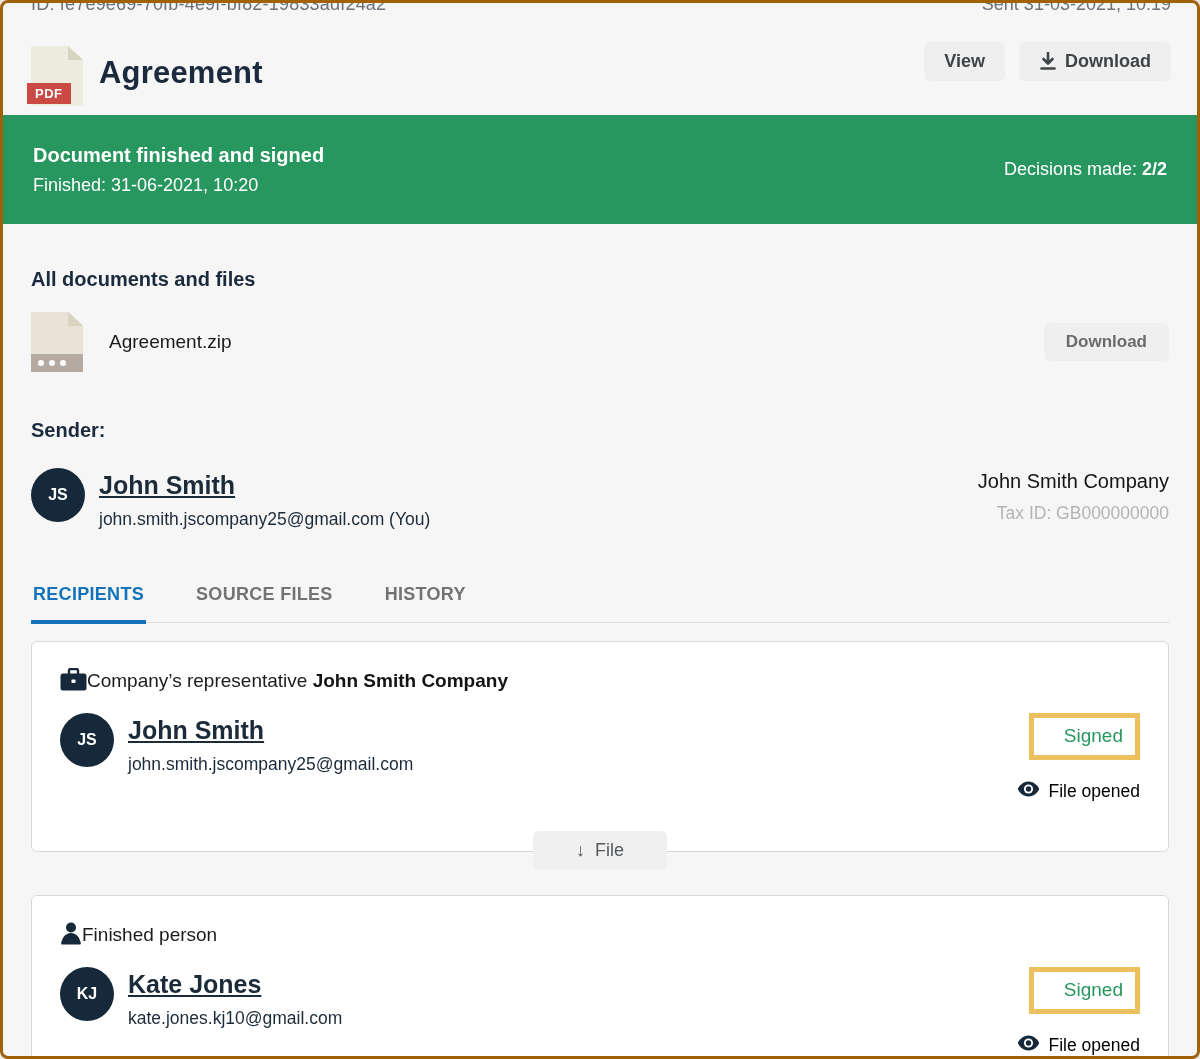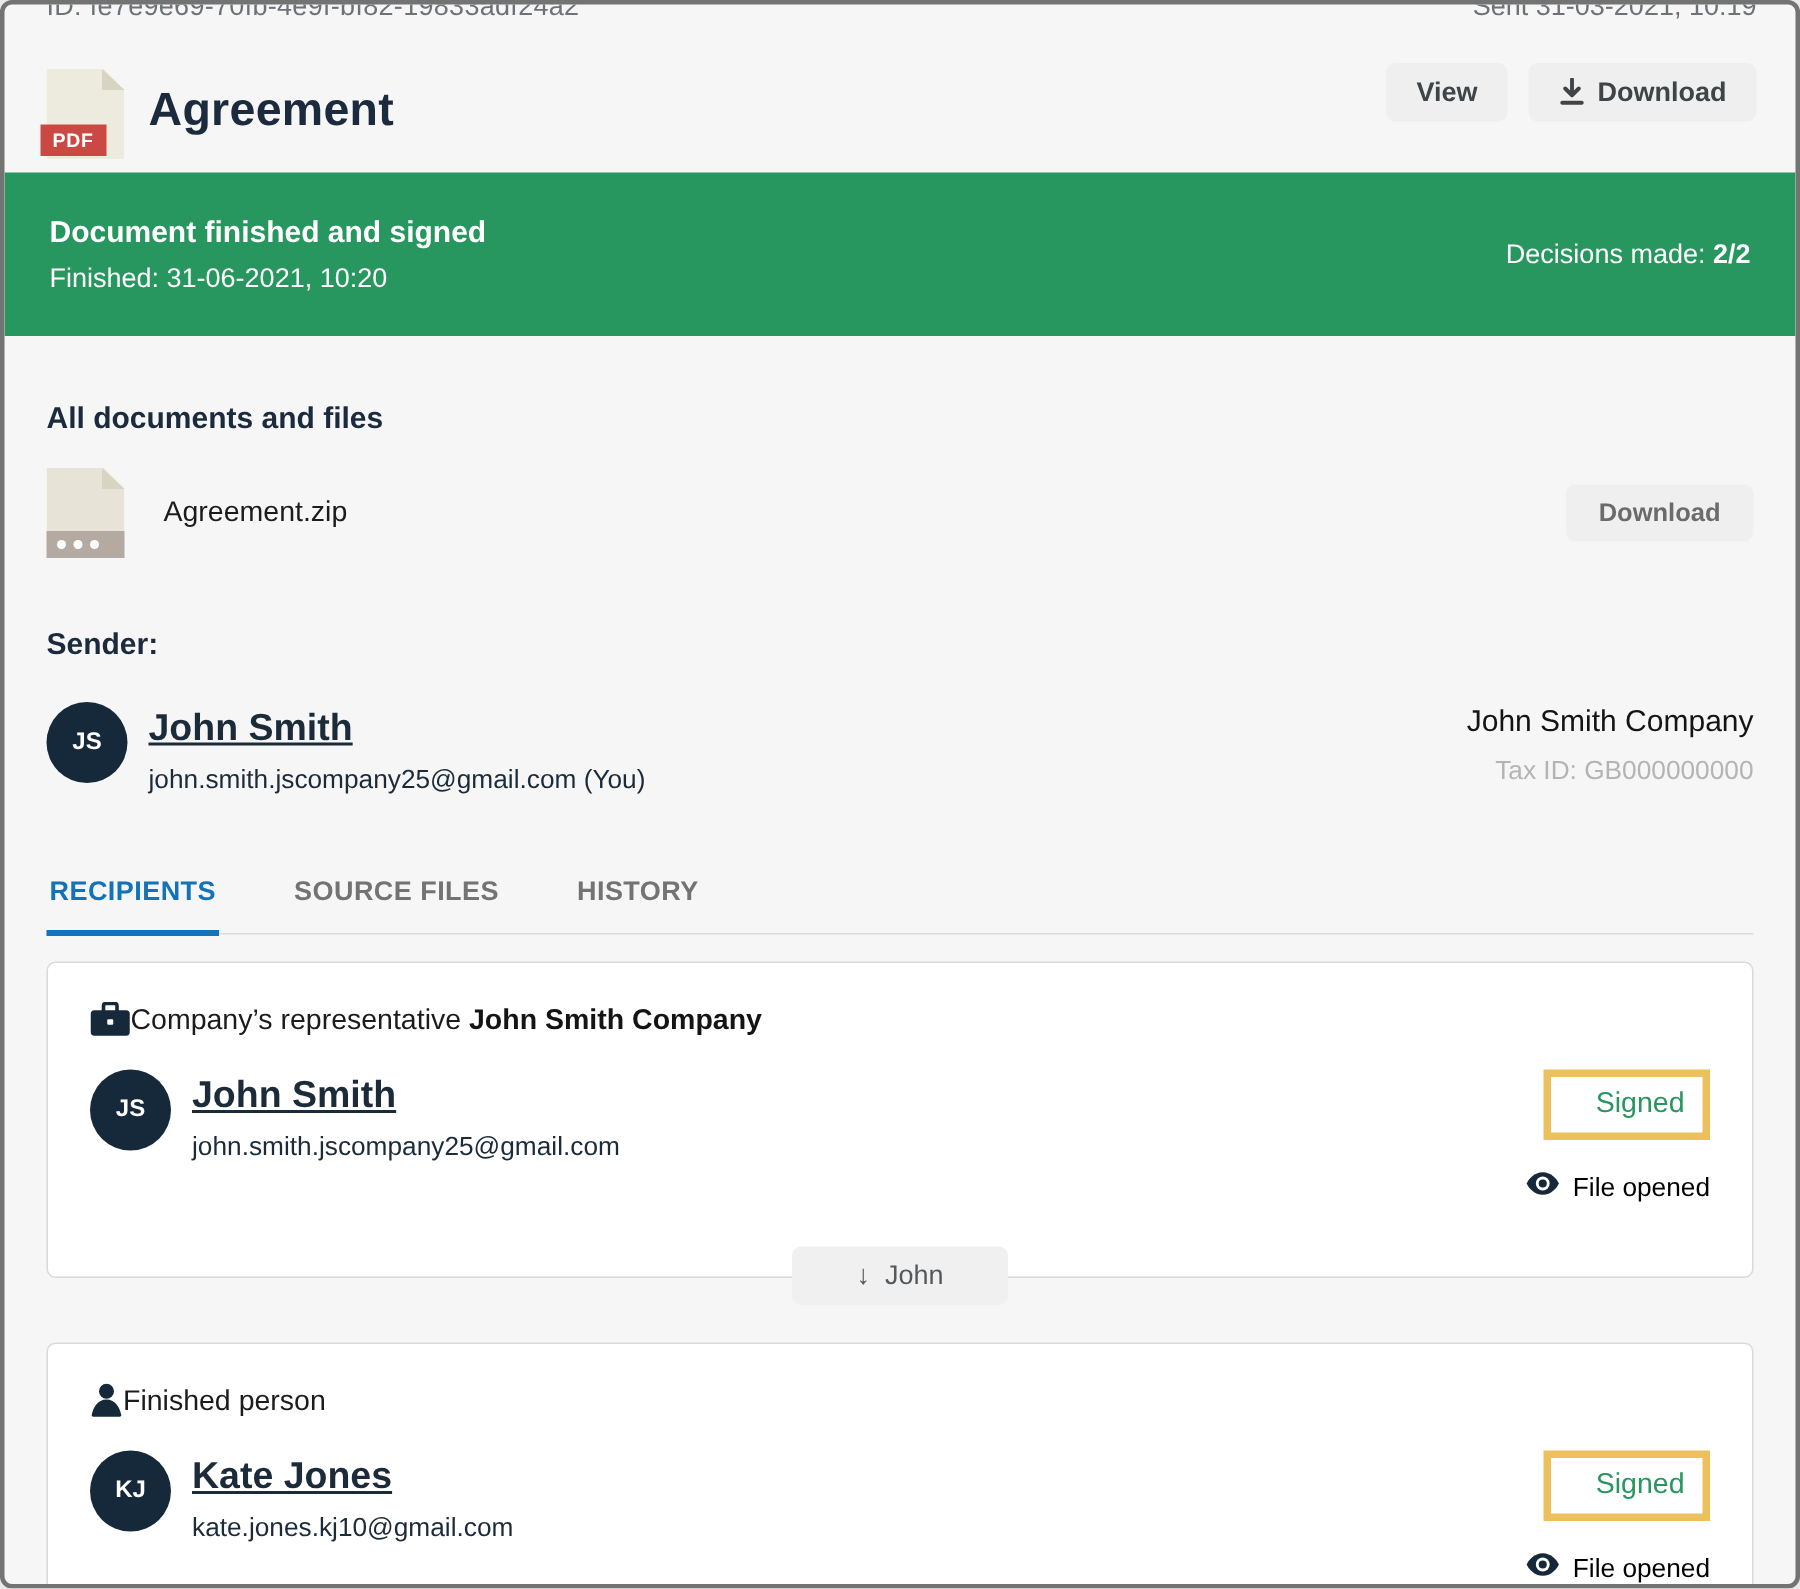--- a/index.html
+++ b/index.html
@@ -2,21 +2,21 @@
 <html><head>
 <meta charset="utf-8">
 <style>
   * { margin: 0; padding: 0; box-sizing: border-box; }
   html, body { background: #e9e9e9; }
   .page {
     position: relative;
     width: 1200px;
     height: 1059px;
     background: #f6f6f7;
-    border: 3px solid #737373;
+    border: 3px solid #a16207;
     border-radius: 8px;
     overflow: hidden;
     font-family: "Liberation Sans", "DejaVu Sans", sans-serif;
     color: #1c2b39;
   }
   
   .header { position: relative; height: 112px; padding: 0 28px; }
   .doc-id {
     position: absolute; top: -9px; left: 28px;
     font-size: 18px; color: #6d7278; letter-spacing: .2px;
@@ -239,21 +239,21 @@
                 <circle cx="11.5" cy="8" r="4.6" fill="#fff"></circle>
                 <circle cx="11.5" cy="8" r="2.7" fill="#16293a"></circle>
               </svg>
             </span>
             <span>File opened</span>
           </div>
         </div>
       </div>
       <button class="show-btn">
         <span>↓</span>
-        <span>John</span>
+        <span>File</span>
       </button>
     </div>
 
     <div class="card card-2">
       <div class="card-type-row">
         <span>
           <svg width="22" height="24" viewBox="0 0 22 24">
             <circle cx="11" cy="5.5" r="5" fill="#16293a"></circle>
             <path d="M11 11 C5 11 2.2 16.5 1.2 21 C1 21.8 1.2 22.5 2.4 22.5 L19.6 22.5 C20.8 22.5 21 21.8 20.8 21 C19.8 16.5 17 11 11 11 Z" fill="#16293a"></path>
           </svg>

